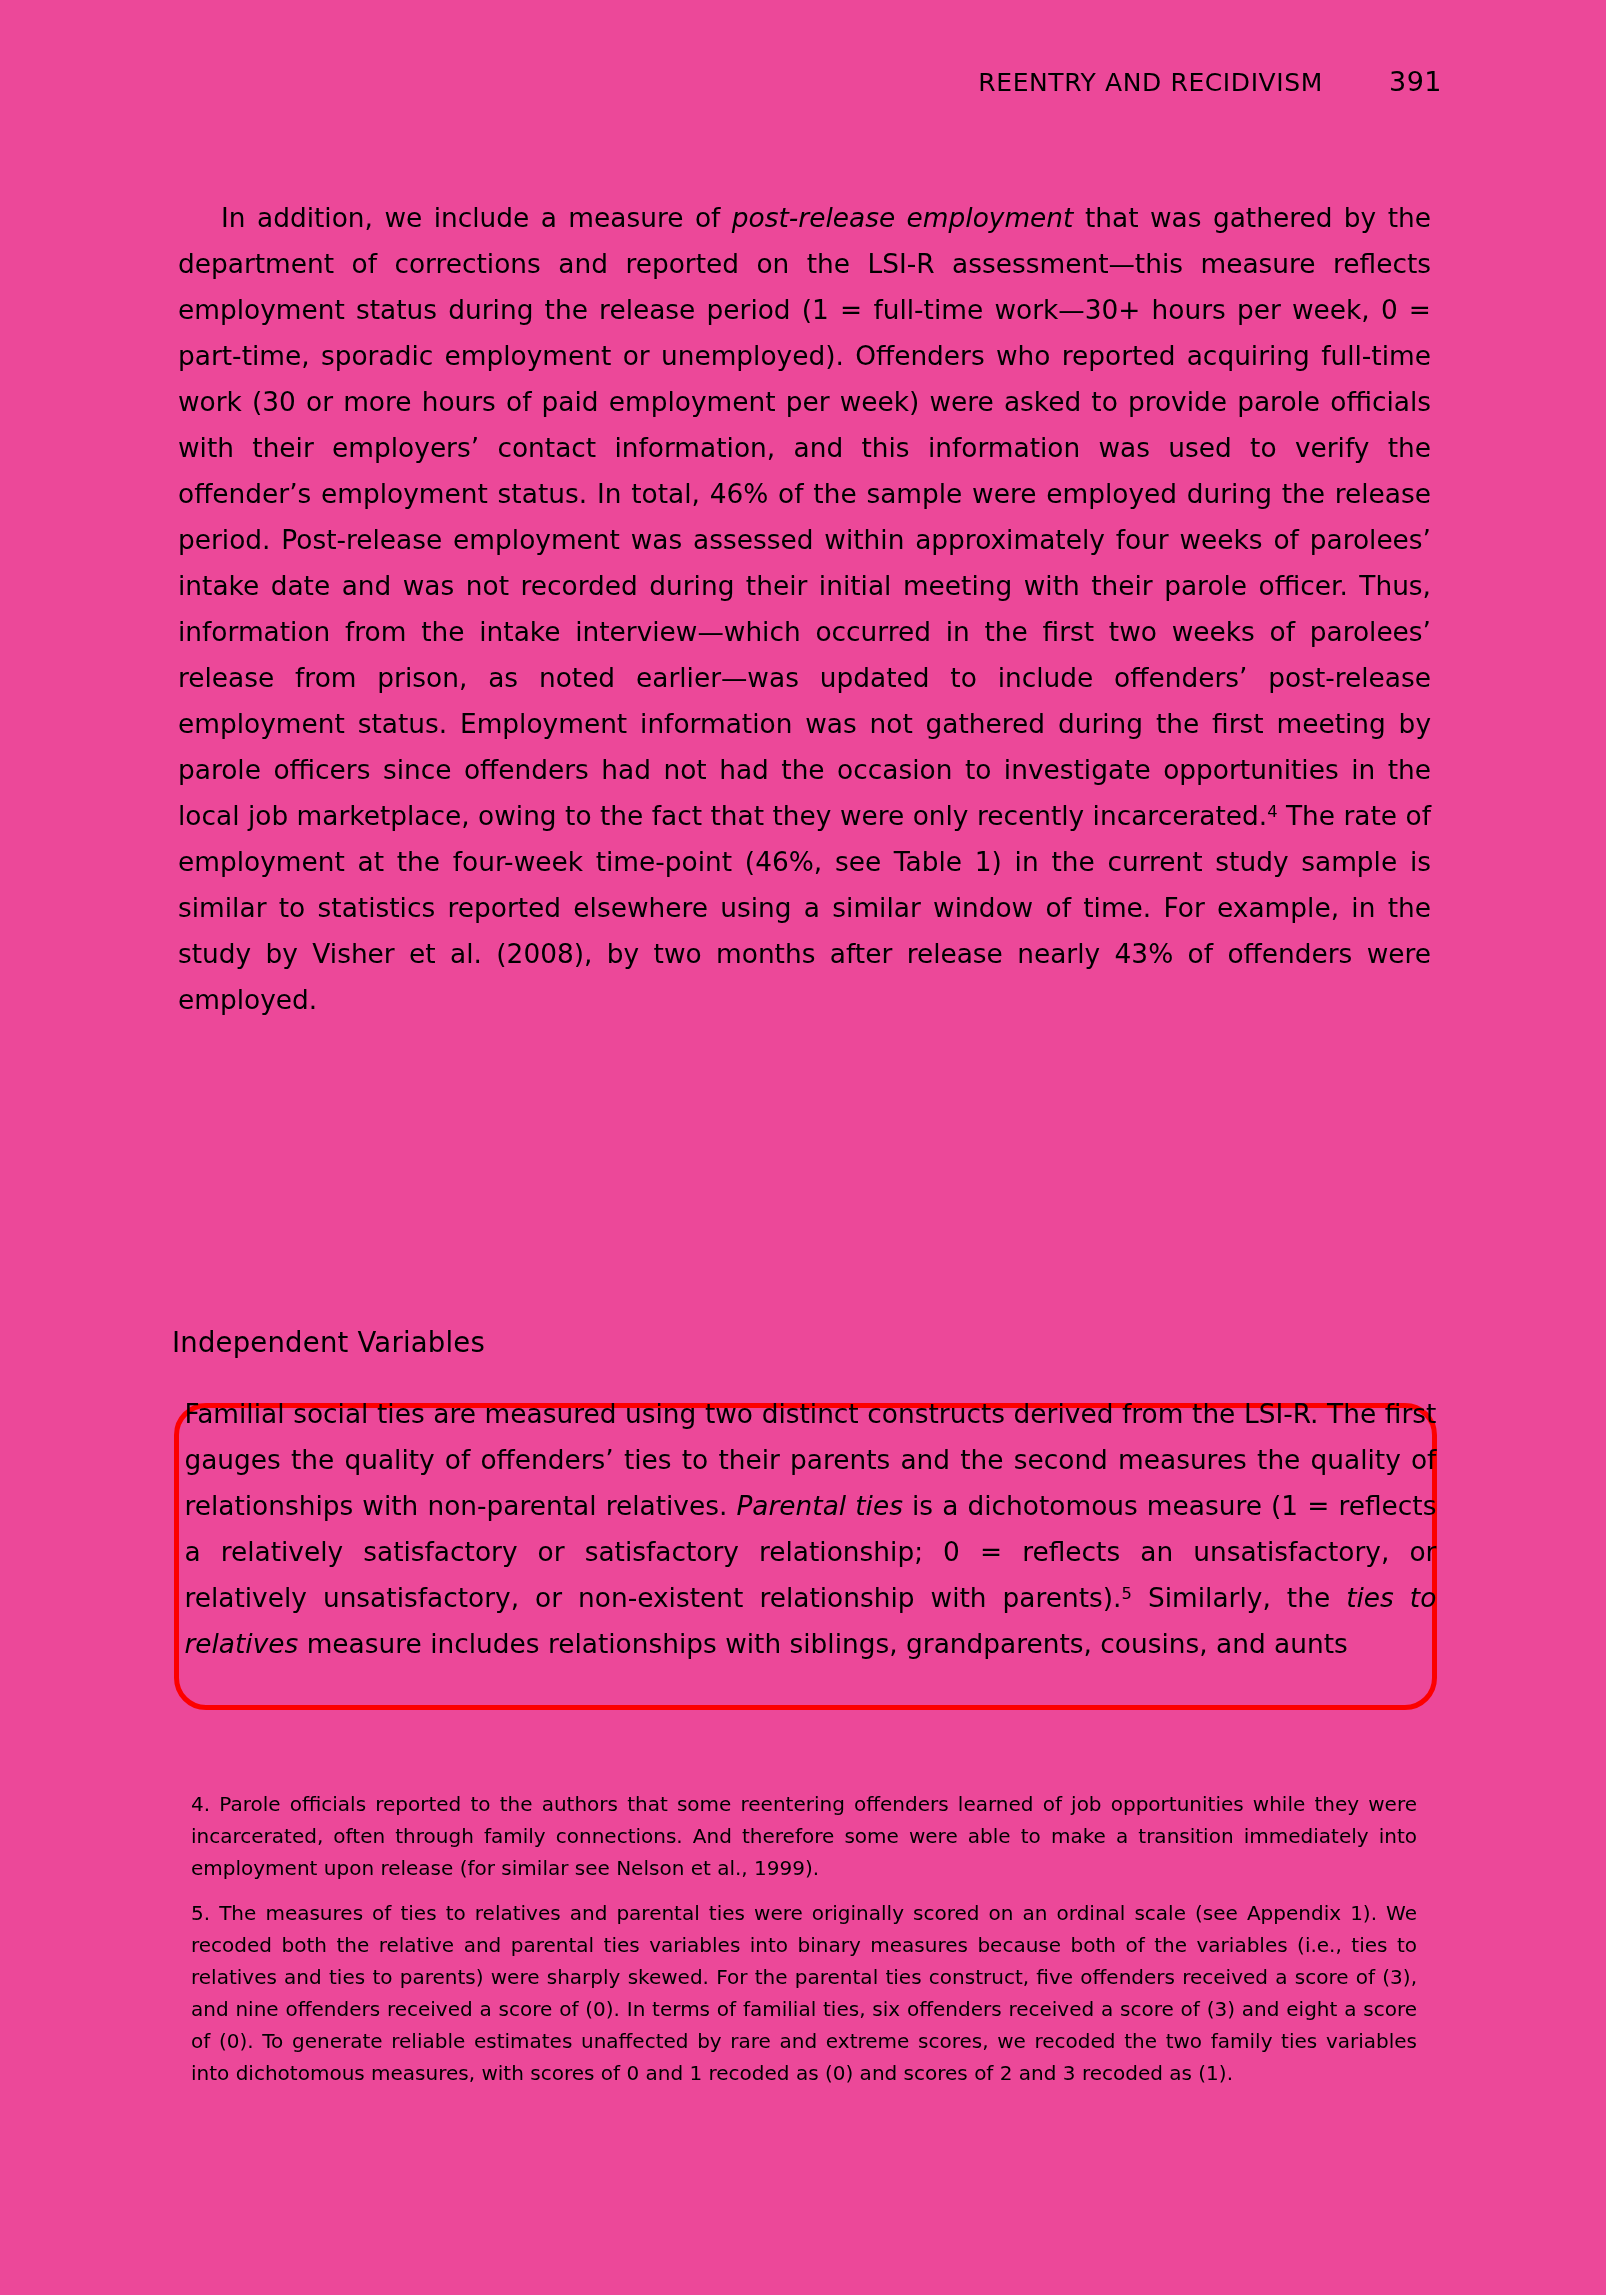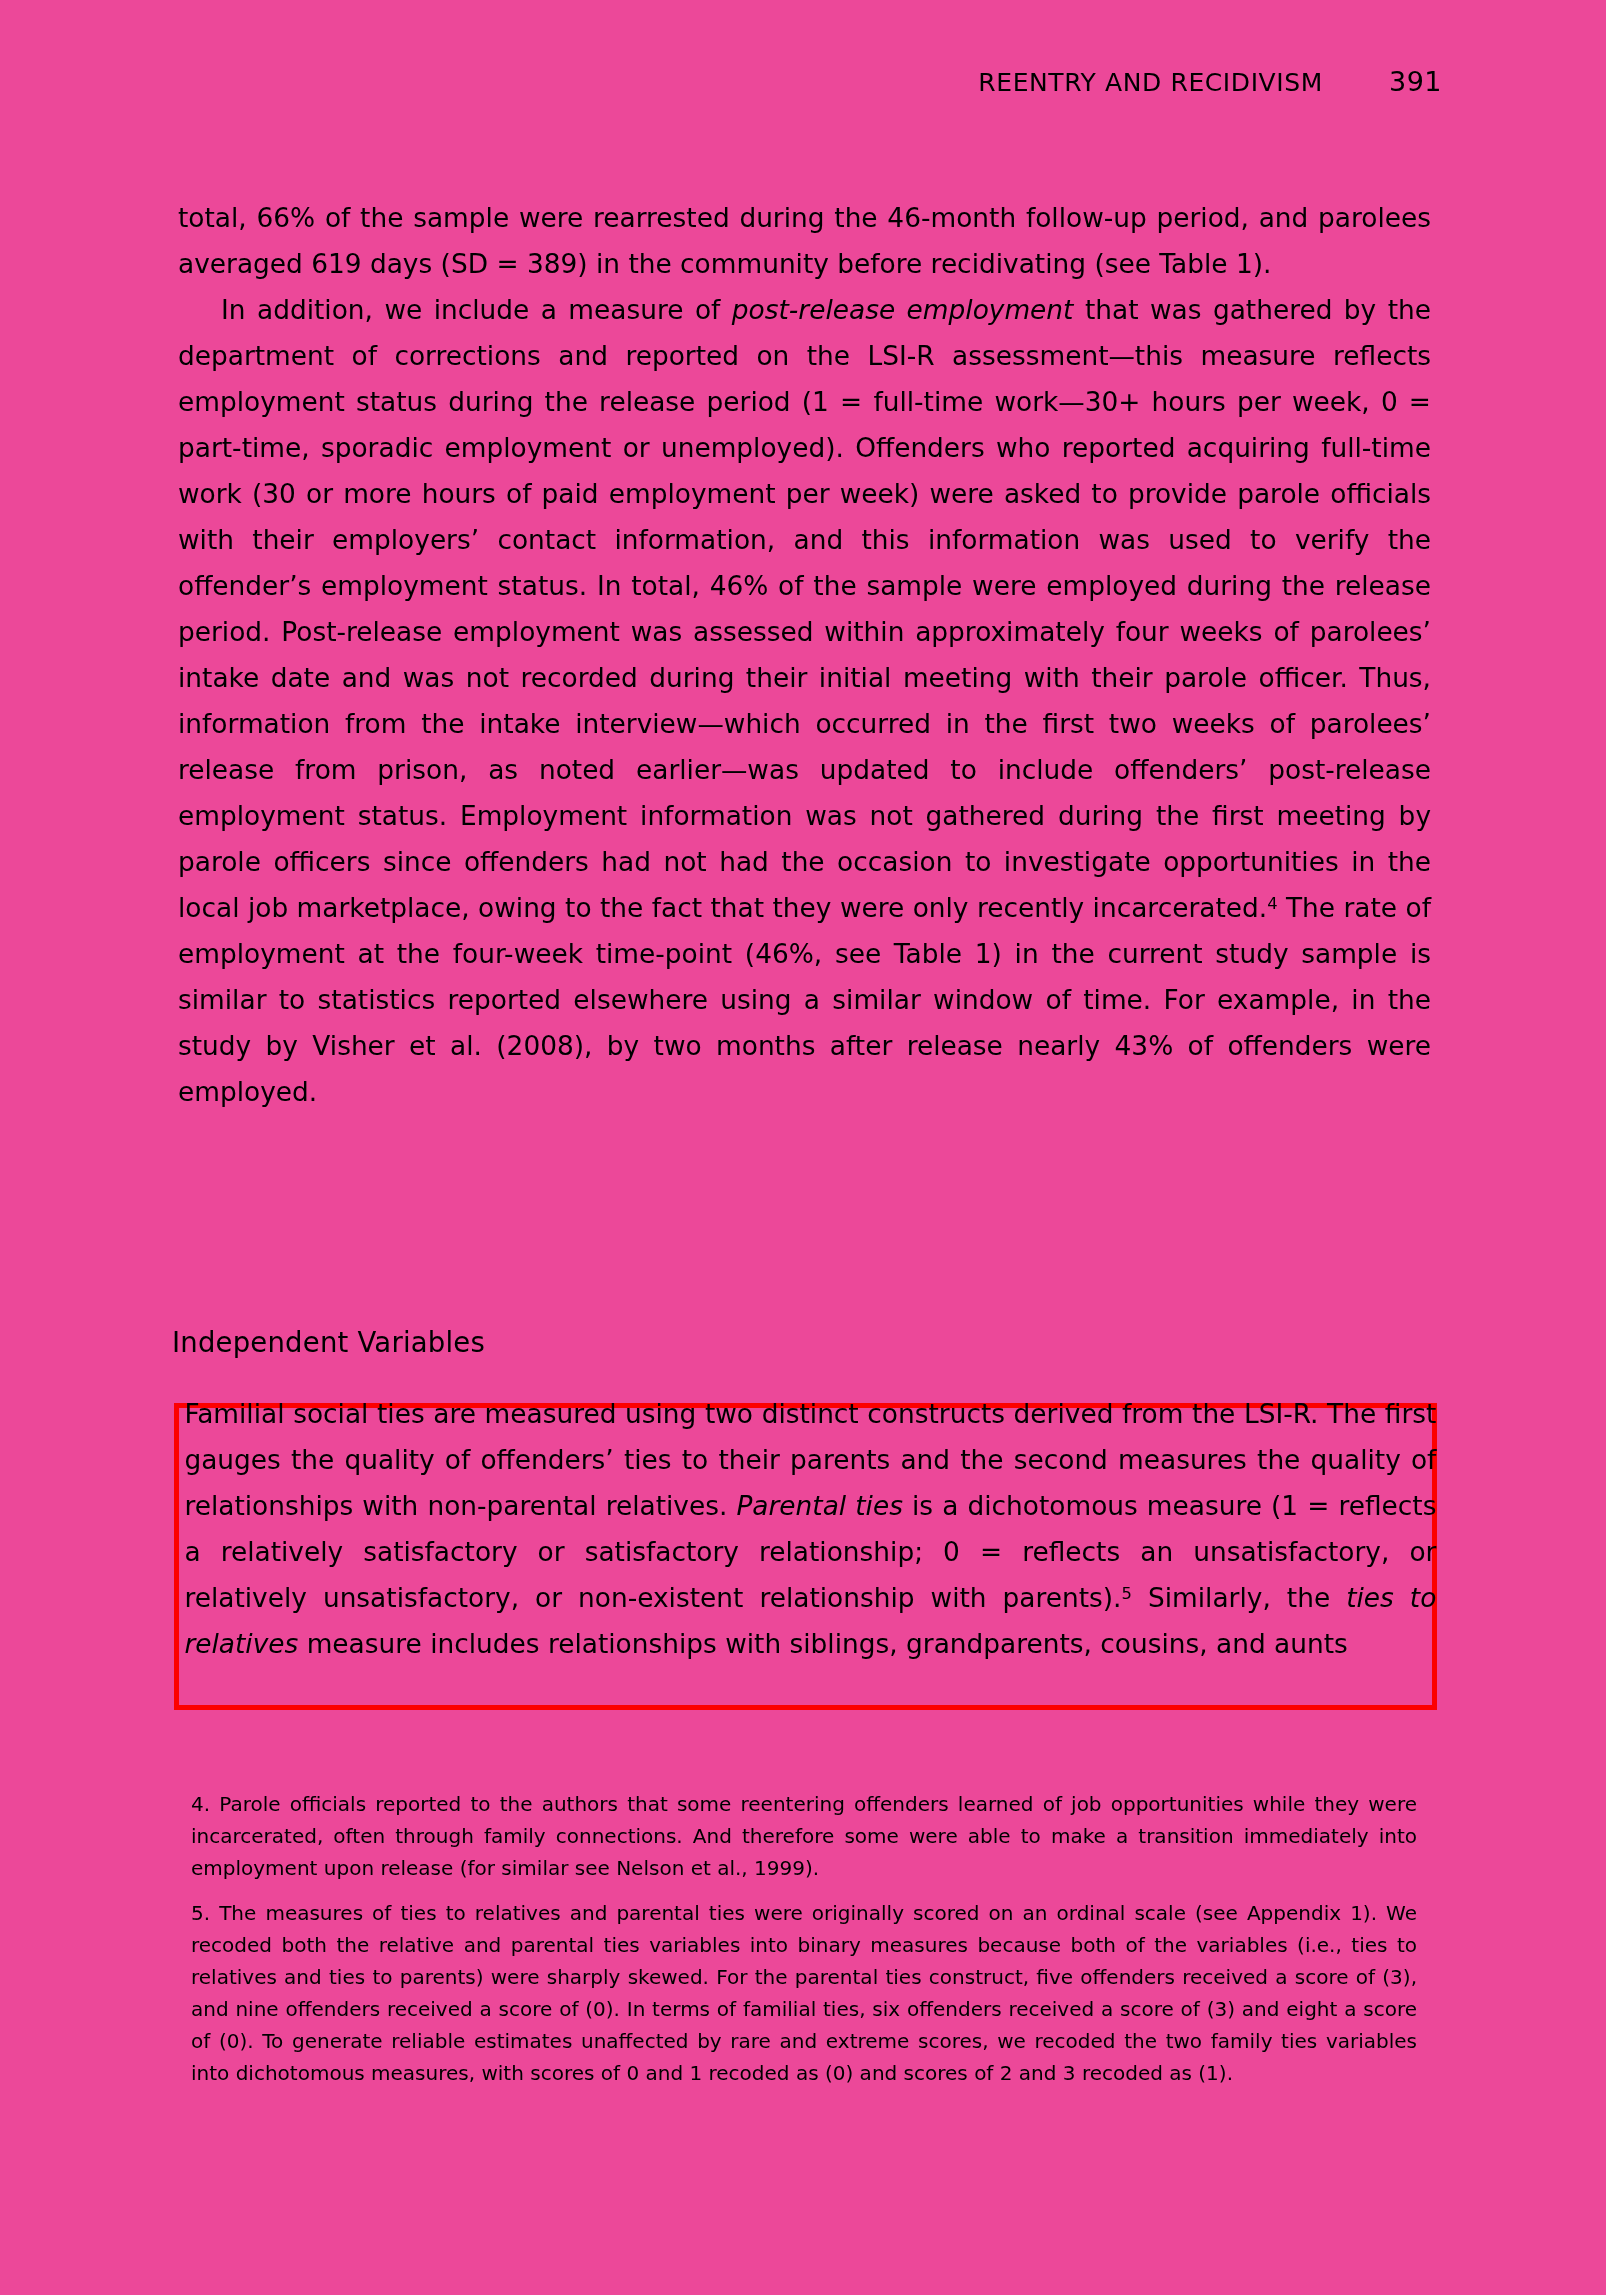--- a/index.html
+++ b/index.html
@@ -129,31 +129,30 @@
 
 <div class="page">
 
   <div class="running-head">
     <span class="rh-title">REENTRY AND RECIDIVISM</span>
     <span class="rh-page">391</span>
   </div>
 
   <div class="body-col">
 
-    <p class="body">total, 66% of the sample were rearrested during the 46-month follow-up period, and parolees averaged 619 days (SD = 389) in the community before recidivating (see Table 1).</p>
 
     <p class="body indent">
       <span>In addition, we include a measure of </span><em>post-release employment</em><span> that was gathered by the department of corrections and reported on the LSI-R assessment—this measure reflects employment status during the release period (1 = full-time work—30+ hours per week, 0 = part-time, sporadic employment or unemployed). Offenders who reported acquiring full-time work (30 or more hours of paid employment per week) were asked to provide parole officials with their employers’ contact information, and this information was used to verify the offender’s employment status. In total, 46% of the sample were employed during the release period. Post-release employment was assessed within approximately four weeks of parolees’ intake date and was not recorded during their initial meeting with their parole officer. Thus, information from the intake interview—which occurred in the first two weeks of parolees’ release from prison, as noted earlier—was updated to include offenders’ post-release employment status. Employment information was not gathered during the first meeting by parole officers since offenders had not had the occasion to investigate opportunities in the local job marketplace, owing to the fact that they were only recently incarcerated.</span><sup class="fn">4</sup><span> The rate of employment at the four-week time-point (46%, see Table 1) in the current study sample is similar to statistics reported elsewhere using a similar window of time. For example, in the study by Visher et al. (2008), by two months after release nearly 43% of offenders were employed.</span>
     </p>
 
   </div>
 
   <h2 class="section-heading">Independent Variables</h2>
 
-  <div class="highlight-box" style="border-color: rgb(253, 0, 0);">
+  <div class="highlight-box" style="border-color: rgb(253, 0, 0); border-radius: 32px;">
     <div class="hl-inner">
       <p class="body">
         <span>Familial social ties are measured using two distinct constructs derived from the LSI-R. The first gauges the quality of offenders’ ties to their parents and the second measures the quality of relationships with non-parental relatives. </span><em>Parental ties</em><span> is a dichotomous measure (1 = reflects a relatively satisfactory or satisfactory relationship; 0 = reflects an unsatisfactory, or relatively unsatisfactory, or non-existent relationship with parents).</span><sup class="fn">5</sup><span> Similarly, the </span><em>ties to relatives</em><span> measure includes relationships with siblings, grandparents, cousins, and aunts</span>
       </p>
     </div>
   </div>
 
   <div class="footnotes">
     <p class="footnote">4. Parole officials reported to the authors that some reentering offenders learned of job opportunities while they were incarcerated, often through family connections. And therefore some were able to make a transition immediately into employment upon release (for similar see Nelson et al., 1999).</p>
     <p class="footnote">5. The measures of ties to relatives and parental ties were originally scored on an ordinal scale (see Appendix 1). We recoded both the relative and parental ties variables into binary measures because both of the variables (i.e., ties to relatives and ties to parents) were sharply skewed. For the parental ties construct, five offenders received a score of (3), and nine offenders received a score of (0). In terms of familial ties, six offenders received a score of (3) and eight a score of (0). To generate reliable estimates unaffected by rare and extreme scores, we recoded the two family ties variables into dichotomous measures, with scores of 0 and 1 recoded as (0) and scores of 2 and 3 recoded as (1).</p>

